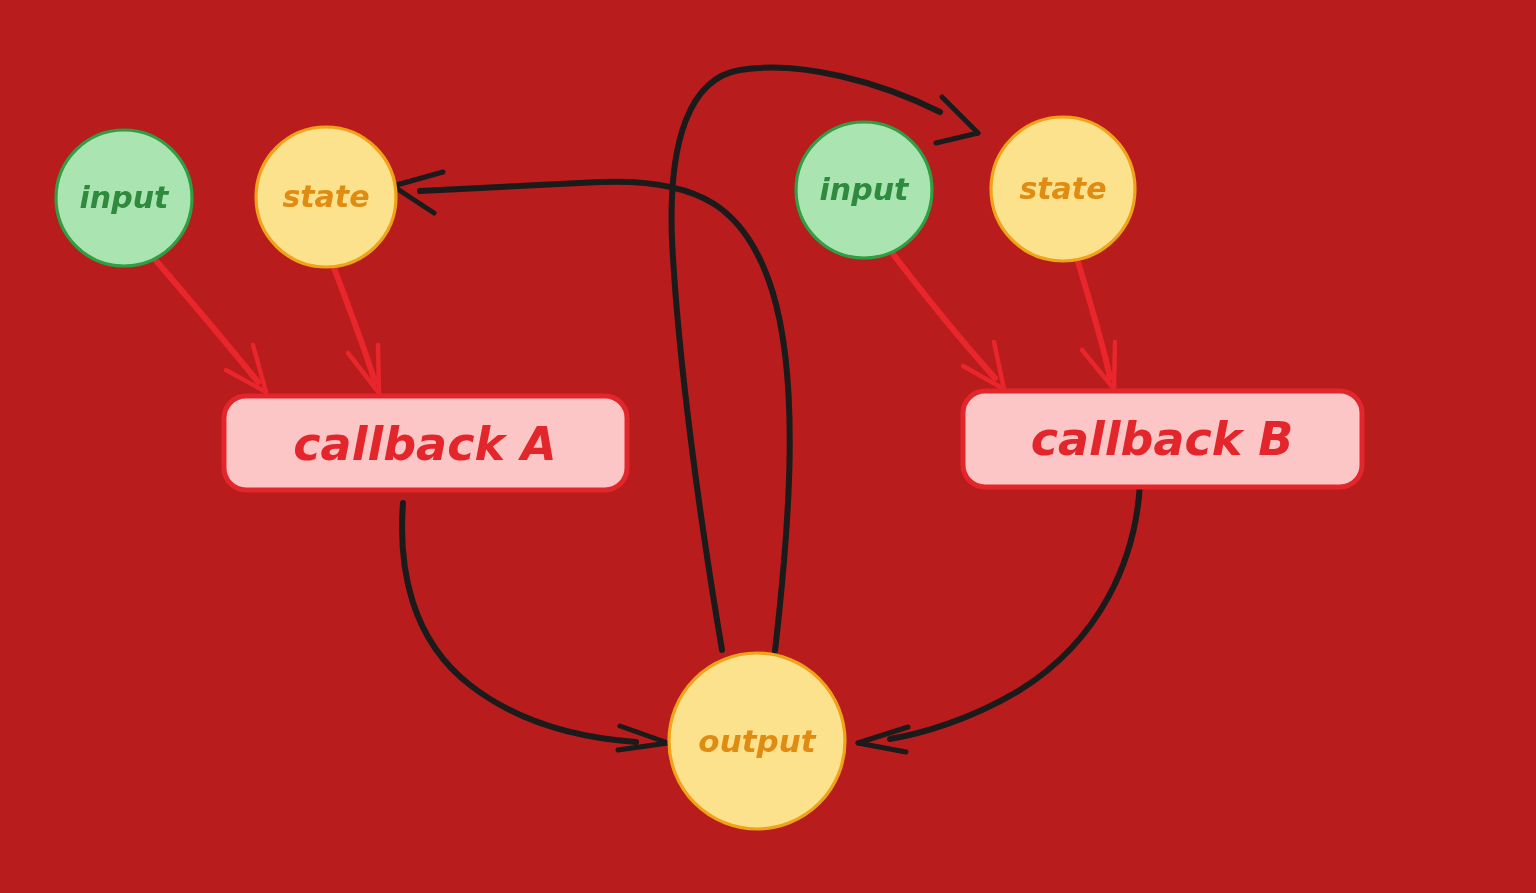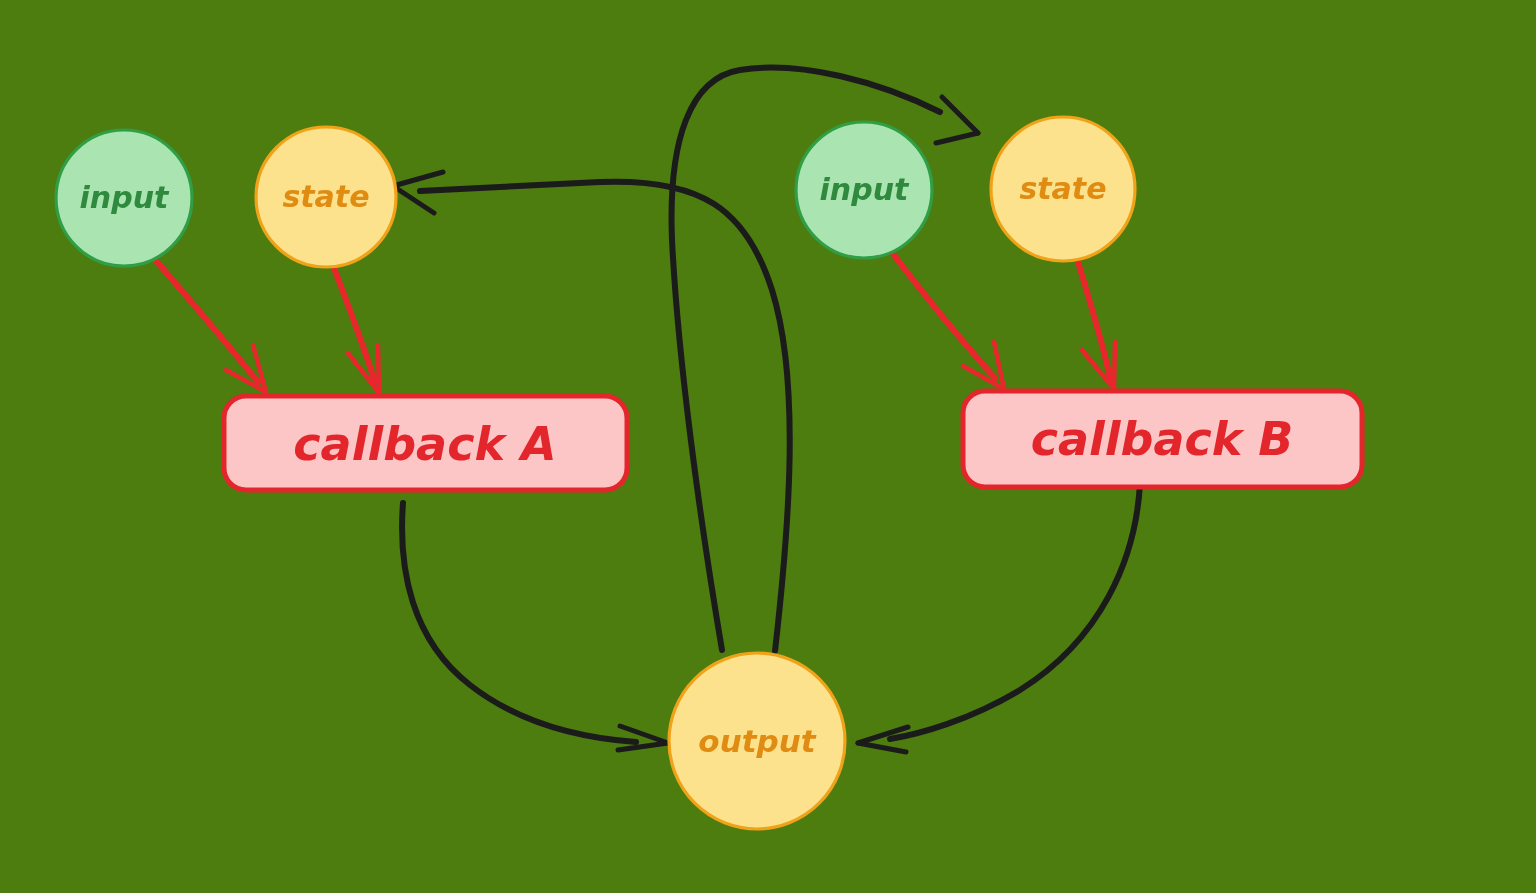--- a/index.html
+++ b/index.html
@@ -11,21 +11,21 @@
   body {
     width: 1536px;
     height: 893px;
     overflow: hidden;
     font-family: "DejaVu Sans", sans-serif;
   }
   #diagram-root {
     position: relative;
     width: 1536px;
     height: 893px;
-    background: #4d7c0f;
+    background: #b91c1c;
   }
   svg#diagram-canvas {
     position: absolute;
     top: 0; left: 0;
     width: 1536px;
     height: 893px;
     display: block;
   }
   .node-label {
     font-family: "DejaVu Sans", sans-serif;

